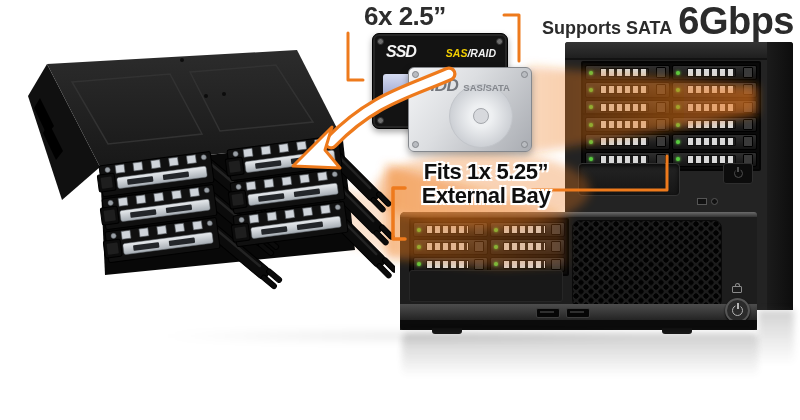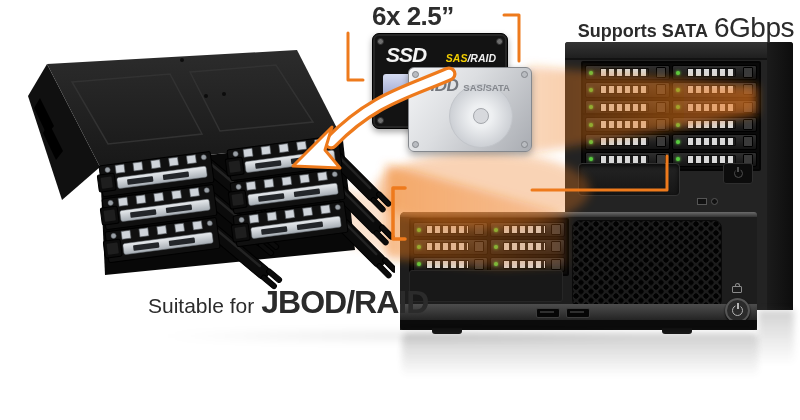--- a/index.html
+++ b/index.html
@@ -2,24 +2,24 @@
 <html><head>
 <meta charset="utf-8">
 <style>
   html,body{margin:0;padding:0;background:#fff;}
   #canvas{position:relative;width:800px;height:420px;background:#ffffff;overflow:hidden;
           font-family:"Liberation Sans",sans-serif;}
   .abs{position:absolute;box-sizing:border-box;}
 
   
   .lbl{color:#2d2d2d;white-space:nowrap;}
-  #label-capacity{left:372px;top:1px;font-size:26px;font-weight:bold;letter-spacing:-.5px;text-align:center;}
-  #label-supports{right:6px;top:12px;display:flex;align-items:baseline;gap:6px;color:#2b2b2b;}
+  #label-capacity{left:364px;top:1px;font-size:26px;font-weight:bold;letter-spacing:-.5px;text-align:center;}
+  #label-supports{right:6px;top:0;display:flex;align-items:baseline;gap:6px;color:#2b2b2b;}
   #label-supports .pre{font-size:18px;font-weight:bold;}
-  #label-supports .val{font-size:28px;font-weight:normal;letter-spacing:-.5px;text-align:center;}
+  #label-supports .val{font-size:38px;font-weight:bold;letter-spacing:-.5px;text-align:center;}
   #label-fits{left:388px;top:160px;width:196px;text-align:center;font-size:22px;line-height:1.07;
       font-weight:bold;color:#0f0f0f;letter-spacing:-.4px;
       text-shadow:-2px -2px 0 #fff,2px -2px 0 #fff,-2px 2px 0 #fff,2px 2px 0 #fff,0 0 4px #fff;}
   #label-suitable{left:148px;top:284px;display:flex;align-items:baseline;gap:7px;color:#2b2b2b;}
   #label-suitable .pre{font-size:21px;}
   #label-suitable .val{font-size:32px;font-weight:bold;letter-spacing:-1px;}
 
   
   .cage{background:#090909;border:2px solid #040404;border-radius:2px;display:grid;
         grid-template-columns:1fr 1fr;grid-auto-rows:1fr;gap:2px;padding:2px;}
@@ -69,21 +69,21 @@
   .lock-icon{position:absolute;left:332px;top:74px;width:8px;height:5px;border:1px solid #8a8a8a;border-radius:1px;}
   .lock-icon:before{content:"";position:absolute;left:1.5px;top:-4px;width:3px;height:3px;border:1px solid #8a8a8a;border-bottom:none;border-radius:3px 3px 0 0;}
   #desktop .bottomedge{position:absolute;left:0;top:108px;width:100%;height:10px;background:#0b0b0b;border-radius:0 0 4px 4px;}
   .foot{position:absolute;top:116px;width:30px;height:6px;background:#101010;border-radius:0 0 3px 3px;}
   #foot1{left:32px;} #foot2{left:262px;}
 
   
   #ssd{left:372px;top:33px;width:136px;height:96px;background:#131313;border:1px solid #000;border-radius:7px;
        box-shadow:inset 0 0 0 2px #262626,0 3px 6px rgba(0,0,0,.35);}
   #ssd .row{position:absolute;left:13px;top:9px;width:110px;display:flex;align-items:baseline;justify-content:space-between;}
-  #ssd .name{font-size:21px;font-weight:bold;font-style:italic;color:#f4f4f4;letter-spacing:-1px;}
+  #ssd .name{font-size:16px;font-weight:bold;font-style:italic;color:#f4f4f4;letter-spacing:-1px;}
   #ssd .iface{font-size:10.5px;font-weight:bold;font-style:italic;}
   #ssd .iface .sas{color:#f2ce00;font-style:italic;} #ssd .iface .sata{color:#f0f0f0;}
   #ssd .band{position:absolute;left:10px;top:40px;width:116px;height:25px;border-radius:3px;
        background:linear-gradient(180deg,#d6dcf2,#99a2cb);}
   .screw{position:absolute;width:5px;height:5px;border-radius:50%;background:#6e6e6e;border:1px solid #2e2e2e;}
   .screw.lt{background:#b9bcc1;border-color:#83868b;}
   #hdd{left:408px;top:67px;width:124px;height:85px;border-radius:6px;border:1px solid #85888d;
        background:linear-gradient(125deg,#f4f5f7 0%,#dcdee1 40%,#a9acb2 100%);box-shadow:0 3px 7px rgba(0,0,0,.35);}
   #hdd .row{position:absolute;left:14px;top:8px;display:flex;align-items:baseline;gap:5px;}
   #hdd .name{font-size:17px;font-weight:bold;font-style:italic;color:#73767c;letter-spacing:-.5px;}
@@ -355,18 +355,18 @@
       <polyline points="532,190 667,190 667,156"></polyline>
       <polyline points="405,188 393,188 393,239 405,239" stroke-width="3.5"></polyline>
     </g>
   </svg>
 
   <div id="label-capacity" class="abs lbl">6x 2.5”</div>
   <div id="label-supports" class="abs lbl">
     <span class="pre">Supports SATA</span>
     <span class="val">6Gbps</span>
   </div>
-  <div id="label-suitable" class="abs lbl">
-    <span class="pre">Suitable for</span>
-    <span class="val">JBOD/RAID</span>
+  <div id="label-fits" class="abs">
+    <div>Fits 1x 5.25”</div>
+    <div>External Bay</div>
   </div>
 
 </div>
 
 </body></html>

